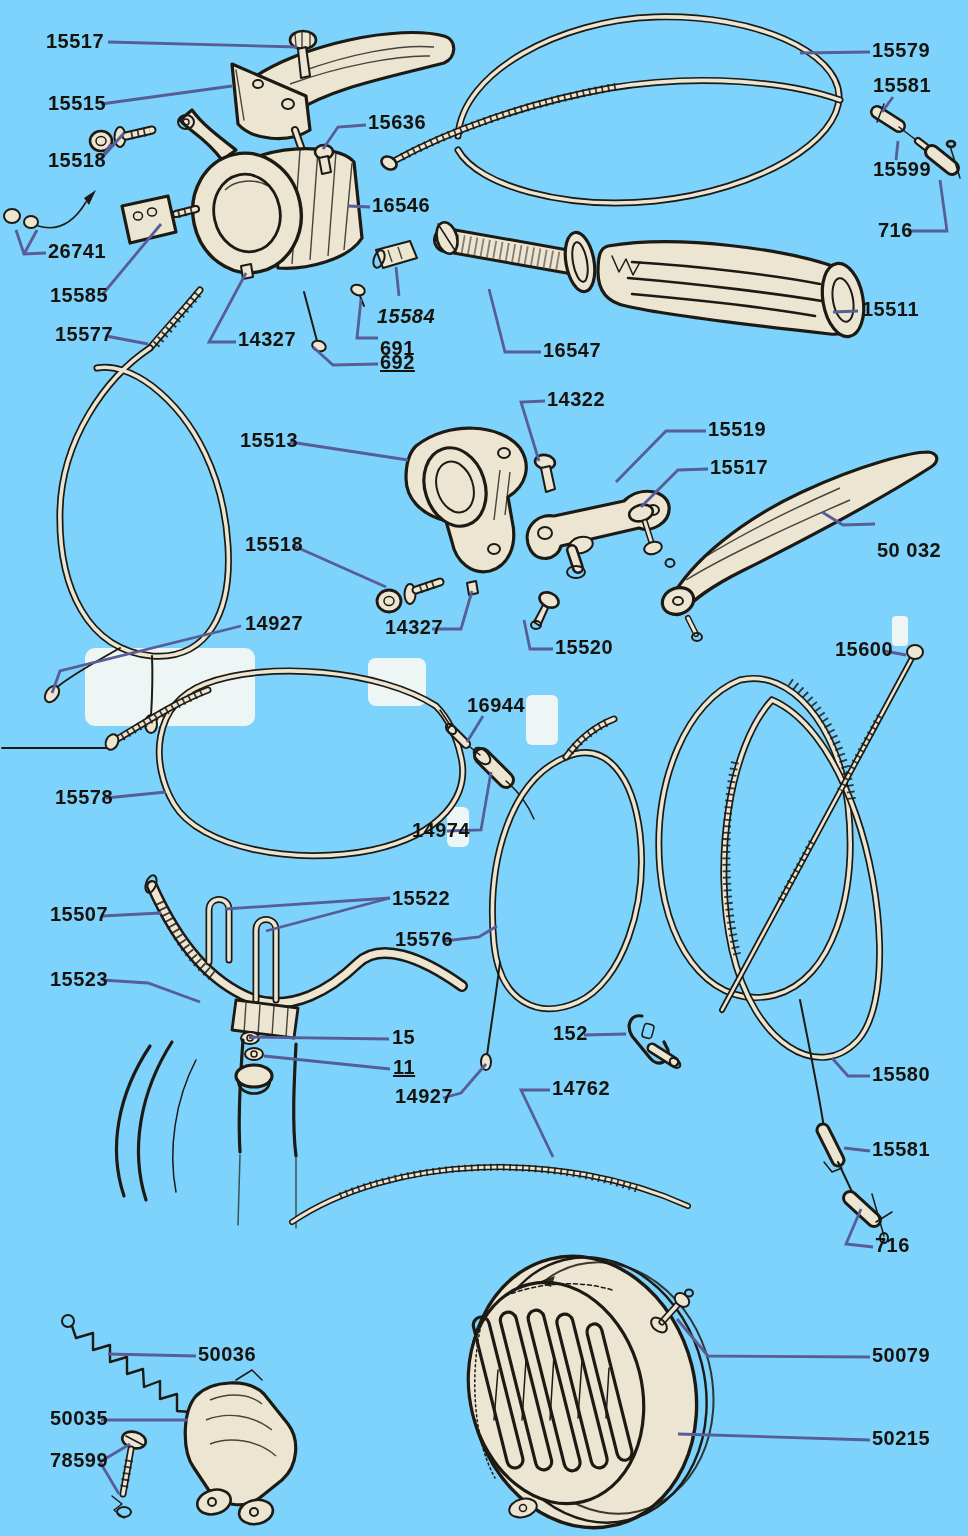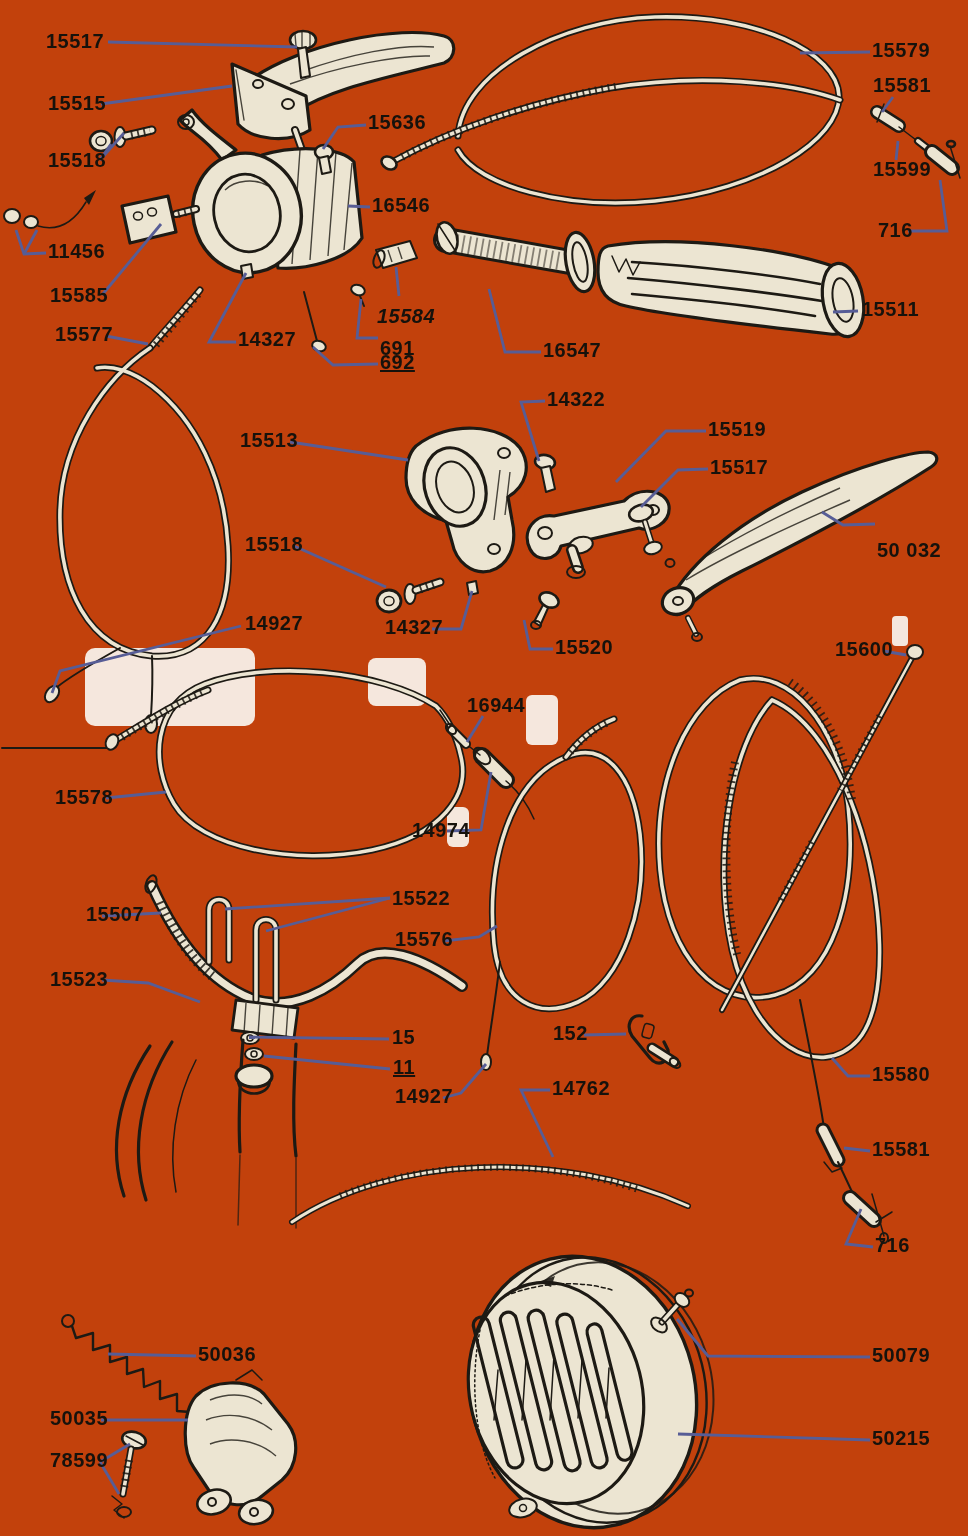--- a/index.html
+++ b/index.html
@@ -1,18 +1,18 @@
 <!DOCTYPE html>
 <html><head>
 <meta charset="utf-8">
 <style>
   html,body{margin:0;padding:0;background:#e7e0cc;}
   .stage{position:relative;width:968px;height:1536px;margin:0 auto;overflow:hidden;
          background:radial-gradient(ellipse at 50% 38%, #f1ebd9 0%, #ece5d2 55%, #e5decа 100%);
-         background-color:#c2410c;}
+         background-color:#7dd3fc;}
   .stage svg{position:absolute;left:0;top:0;}
   
   .ink{stroke:#1d1a14;fill:none;stroke-width:2.6;stroke-linecap:round;stroke-linejoin:round;}
   .fill{fill:#ece5d2;}
   .sw2{stroke-width:2;} .sw3{stroke-width:3.2;} .thin{stroke-width:1.5;}
   .co{stroke:#1d1a14;fill:none;stroke-width:7;stroke-linecap:round;}
   .ci{stroke:#ece5d2;fill:none;stroke-width:3.6;stroke-linecap:round;}
   .ticks{stroke:#1d1a14;fill:none;stroke-width:8;stroke-dasharray:1.8 4.6;opacity:.85;}
   .hatch{stroke:#1d1a14;fill:none;stroke-width:1.4;opacity:.8;}
   .wash{fill:#fbfaf4;opacity:.9;}
@@ -428,21 +428,21 @@
       <polyline points="870,1357 708,1356 677,1319"></polyline>
       <polyline points="870,1440 678,1434"></polyline>
     </svg>
 
   <div id="labels">
       <div class="part-label" style="left: 46px; top: 30px;">15517</div>
       <div class="part-label" style="left: 48px; top: 92px;">15515</div>
       <div class="part-label" style="left: 48px; top: 149px;">15518</div>
       <div class="part-label" style="left: 368px; top: 111px;">15636</div>
       <div class="part-label" style="left: 372px; top: 194px;">16546</div>
-      <div class="part-label" style="left: 48px; top: 240px;">11456</div>
+      <div class="part-label" style="left: 48px; top: 240px;">26741</div>
       <div class="part-label" style="left: 50px; top: 284px;">15585</div>
       <div class="part-label" style="left: 55px; top: 323px;">15577</div>
       <div class="part-label" style="left: 238px; top: 328px;">14327</div>
       <div class="part-label" style="left: 380px; top: 325px; margin-top: 12px;">691</div>
       <div class="part-label" style="left: 380px; top: 351px; text-decoration: underline;">692</div>
       <div class="part-label" style="left: 377px; top: 305px; font-style: italic;">15584</div>
       <div class="part-label" style="left: 543px; top: 339px;">16547</div>
       <div class="part-label" style="left: 862px; top: 298px;">15511</div>
       <div class="part-label" style="left: 872px; top: 39px;">15579</div>
       <div class="part-label" style="left: 873px; top: 74px;">15581</div>
@@ -455,21 +455,21 @@
       <div class="part-label" style="left: 877px; top: 511px; margin-top: 28px;">50 032</div>
       <div class="part-label" style="left: 245px; top: 533px;">15518</div>
       <div class="part-label" style="left: 385px; top: 616px;">14327</div>
       <div class="part-label" style="left: 555px; top: 636px;">15520</div>
       <div class="part-label" style="left: 245px; top: 612px;">14927</div>
       <div class="part-label" style="left: 835px; top: 638px;">15600</div>
       <div class="part-label" style="left: 467px; top: 694px;">16944</div>
       <div class="part-label" style="left: 412px; top: 819px;">14974</div>
       <div class="part-label" style="left: 55px; top: 786px;">15578</div>
       <div class="part-label" style="left: 392px; top: 887px; text-align: right;">15522</div>
-      <div class="part-label" style="left: 50px; top: 903px; margin-left: 36px;">15507</div>
+      <div class="part-label" style="left: 50px; top: 903px;">15507</div>
       <div class="part-label" style="left: 395px; top: 928px;">15576</div>
       <div class="part-label" style="left: 50px; top: 968px;">15523</div>
       <div class="part-label" style="left: 392px; top: 1026px;">15</div>
       <div class="part-label" style="left: 393px; top: 1056px; text-decoration: underline;">11</div>
       <div class="part-label" style="left: 395px; top: 1085px;">14927</div>
       <div class="part-label" style="left: 553px; top: 1022px;">152</div>
       <div class="part-label" style="left: 552px; top: 1077px;">14762</div>
       <div class="part-label" style="left: 872px; top: 1063px;">15580</div>
       <div class="part-label" style="left: 872px; top: 1138px;">15581</div>
       <div class="part-label" style="left: 875px; top: 1234px;">716</div>

